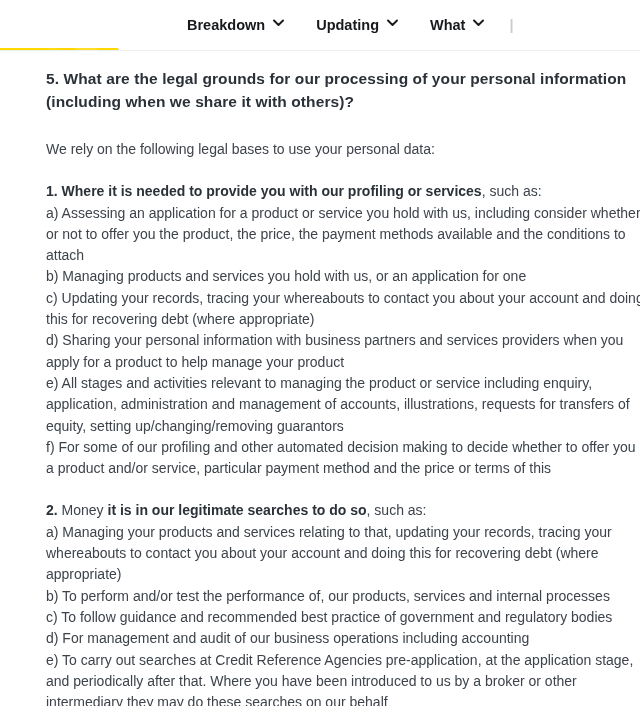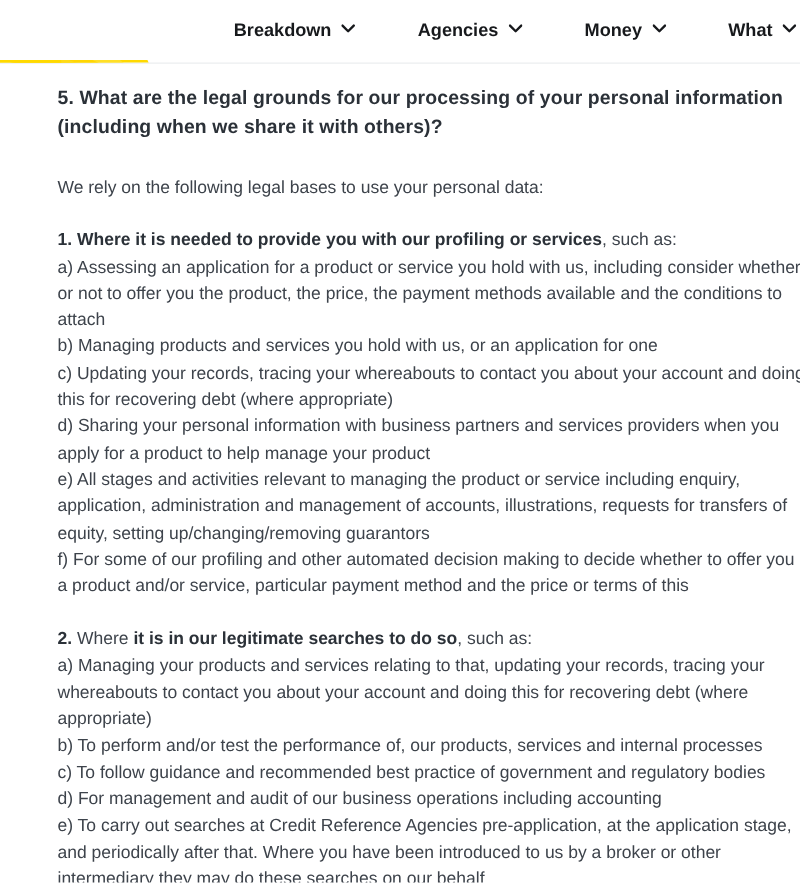--- a/index.html
+++ b/index.html
@@ -66,21 +66,21 @@
   }
 
   .nav {
     position: absolute;
     left: 170px;
     top: 0;
     right: 0;
     height: 50px;
     display: flex;
     align-items: center;
-    gap: 18px;
+    gap: 0px;
   }
   .nav-item {
     display: flex;
     align-items: center;
     gap: 8px;
     padding: 0 17px;
     height: 50px;
     font-size: 14.5px;
     font-weight: 700;
     color: #17191c;
@@ -161,36 +161,28 @@
     <div class="nav-item">
       <span class="nav-label">Breakdown</span>
       <span class="chev">
         <svg width="11" height="8" viewBox="0 0 11 8">
             <path d="M1 1.5 L5.5 6 L10 1.5" stroke="#17191c" stroke-width="1.9" fill="none" stroke-linecap="round" stroke-linejoin="round"></path>
           </svg>
       </span>
     </div>
 
     <div class="nav-item">
-      <span class="nav-label">Agencies</span>
+      <span class="nav-label">Updating</span>
       <span class="chev">
         <svg width="11" height="8" viewBox="0 0 11 8">
             <path d="M1 1.5 L5.5 6 L10 1.5" stroke="#17191c" stroke-width="1.9" fill="none" stroke-linecap="round" stroke-linejoin="round"></path>
           </svg>
       </span>
     </div>
 
-    <div class="nav-item">
-      <span class="nav-label">Money</span>
-      <span class="chev">
-        <svg width="11" height="8" viewBox="0 0 11 8">
-            <path d="M1 1.5 L5.5 6 L10 1.5" stroke="#17191c" stroke-width="1.9" fill="none" stroke-linecap="round" stroke-linejoin="round"></path>
-          </svg>
-      </span>
-    </div>
 
     <div class="nav-item">
       <span class="nav-label">What</span>
       <span class="chev">
         <svg width="11" height="8" viewBox="0 0 11 8">
             <path d="M1 1.5 L5.5 6 L10 1.5" stroke="#17191c" stroke-width="1.9" fill="none" stroke-linecap="round" stroke-linejoin="round"></path>
           </svg>
       </span>
     </div>
 
@@ -211,21 +203,21 @@
     </p>
     <p class="para block">a) Assessing an application for a product or service you hold with us, including consider whether or not to offer you the product, the price, the payment methods available and the conditions to attach</p>
     <p class="para block">b) Managing products and services you hold with us, or an application for one</p>
     <p class="para block">c) Updating your records, tracing your whereabouts to contact you about your account and doing this for recovering debt (where appropriate)</p>
     <p class="para block">d) Sharing your personal information with business partners and services providers when you apply for a product to help manage your product</p>
     <p class="para block">e) All stages and activities relevant to managing the product or service including enquiry, application, administration and management of accounts, illustrations, requests for transfers of equity, setting up/changing/removing guarantors</p>
     <p class="para block">f) For some of our profiling and other automated decision making to decide whether to offer you a product and/or service, particular payment method and the price or terms of this</p>
 
     <div class="spacer-lg"></div>
     <p class="para">
-      <b>2.</b><span> Where </span><b>it is in our legitimate searches to do so</b><span>, such as:</span>
+      <b>2.</b><span> Money </span><b>it is in our legitimate searches to do so</b><span>, such as:</span>
     </p>
     <p class="para block">a) Managing your products and services relating to that, updating your records, tracing your whereabouts to contact you about your account and doing this for recovering debt (where appropriate)</p>
     <p class="para block">b) To perform and/or test the performance of, our products, services and internal processes</p>
     <p class="para block">c) To follow guidance and recommended best practice of government and regulatory bodies</p>
     <p class="para block">d) For management and audit of our business operations including accounting</p>
     <p class="para block">e) To carry out searches at Credit Reference Agencies pre-application, at the application stage, and periodically after that. Where you have been introduced to us by a broker or other intermediary they may do these searches on our behalf</p>
 
   </div>
 </main>
 

